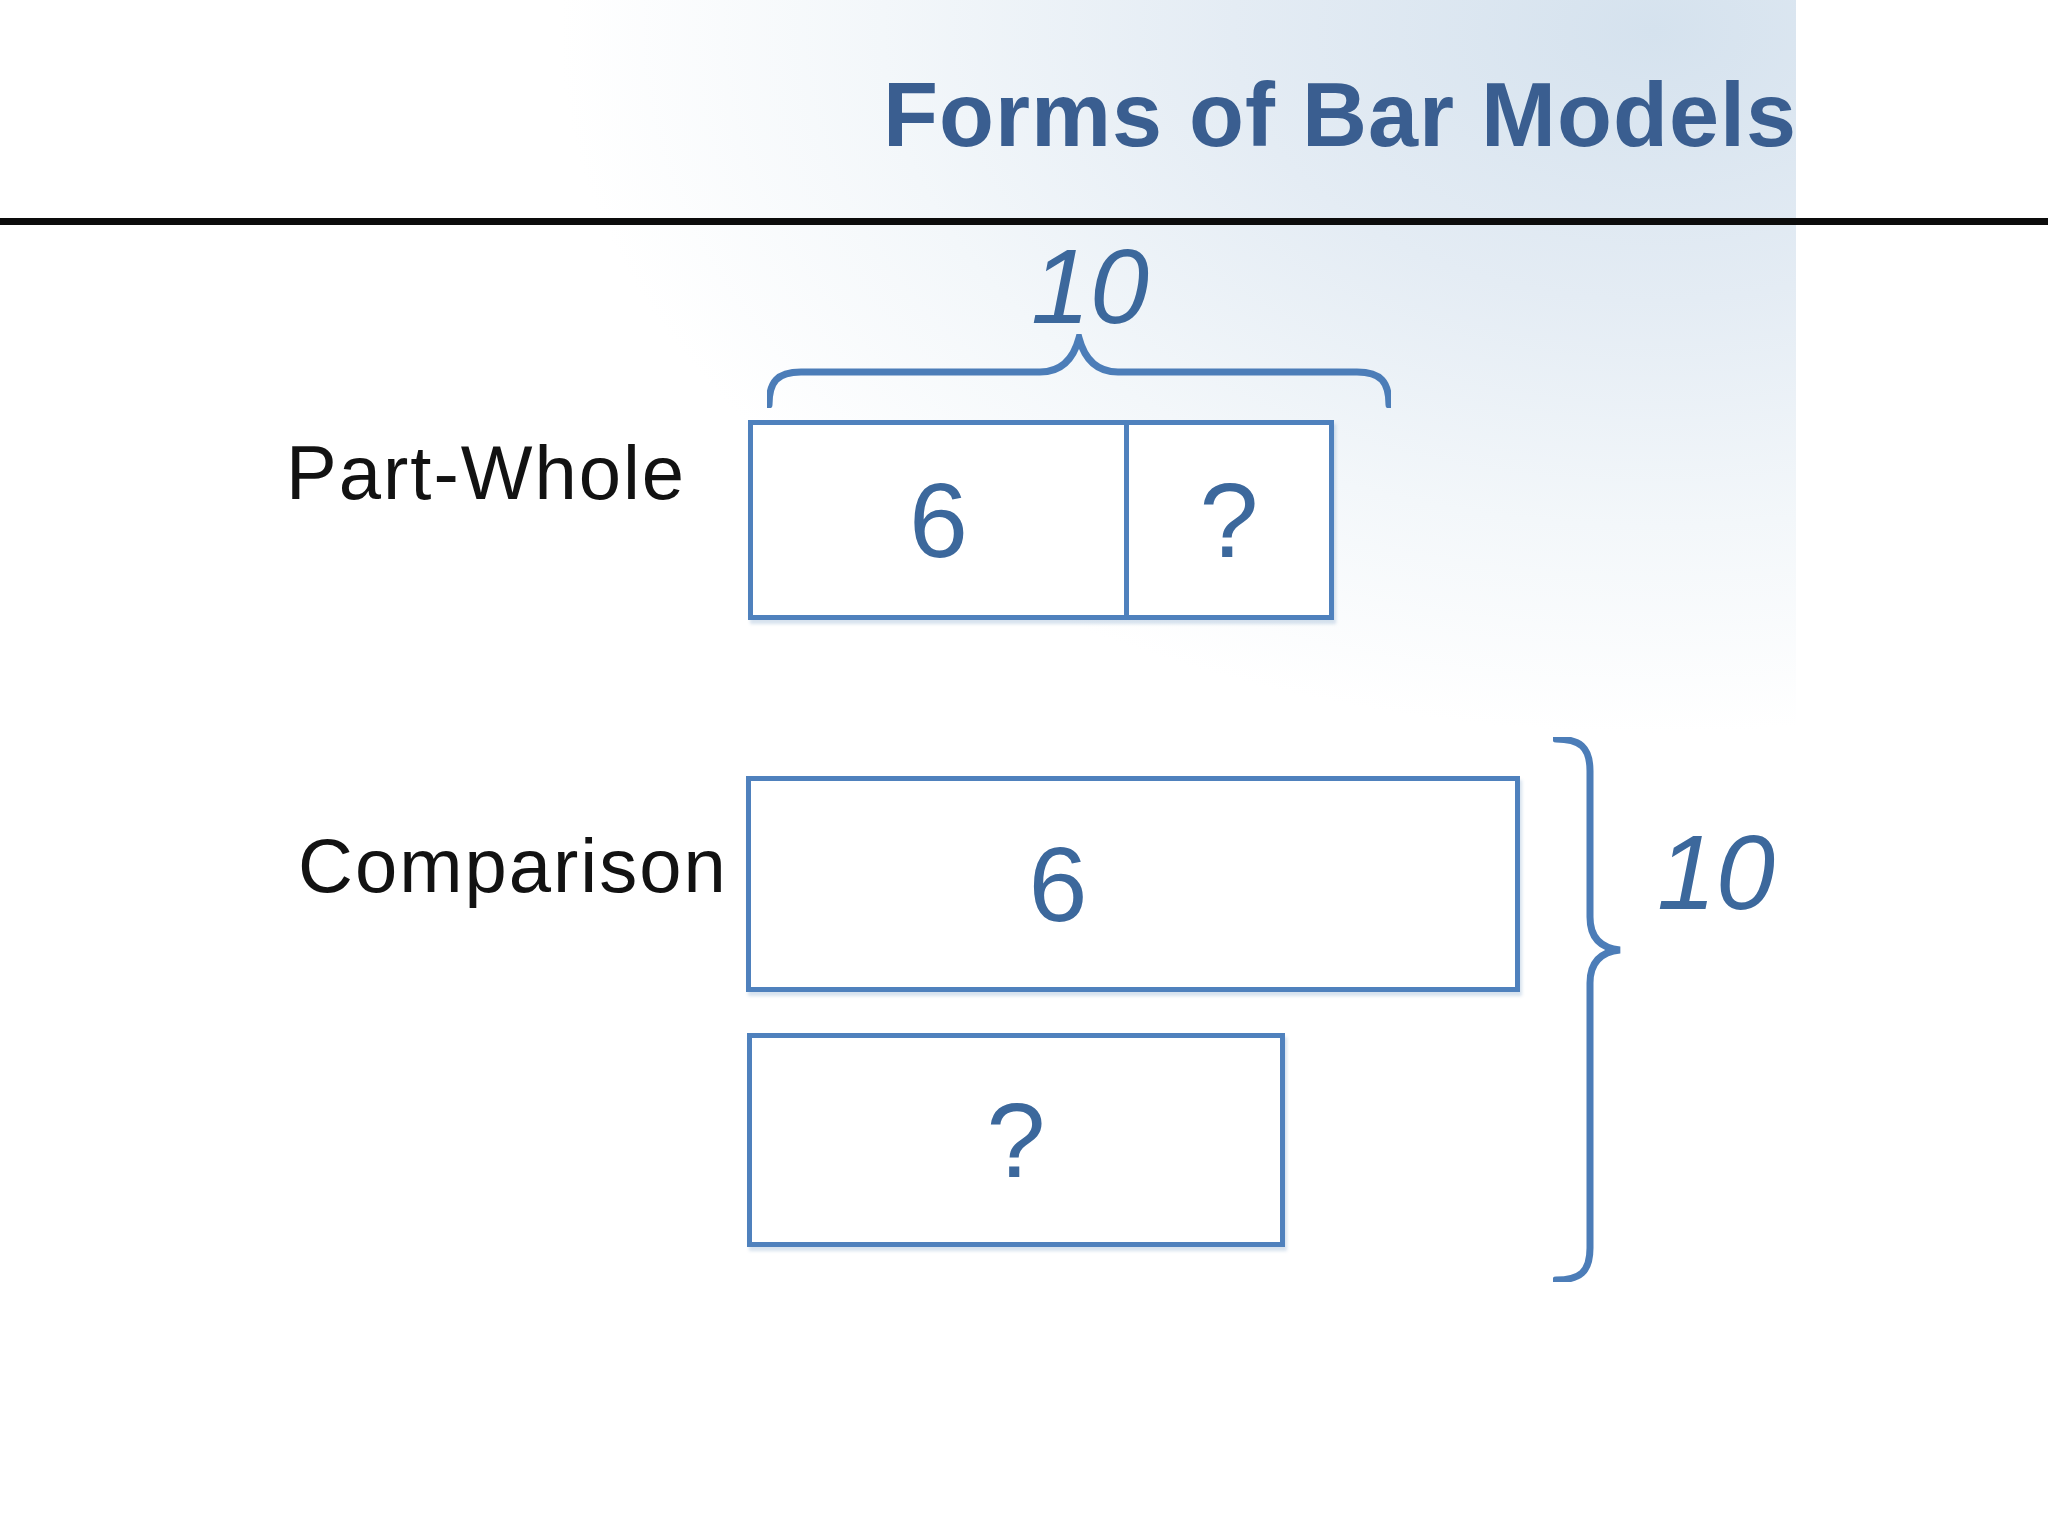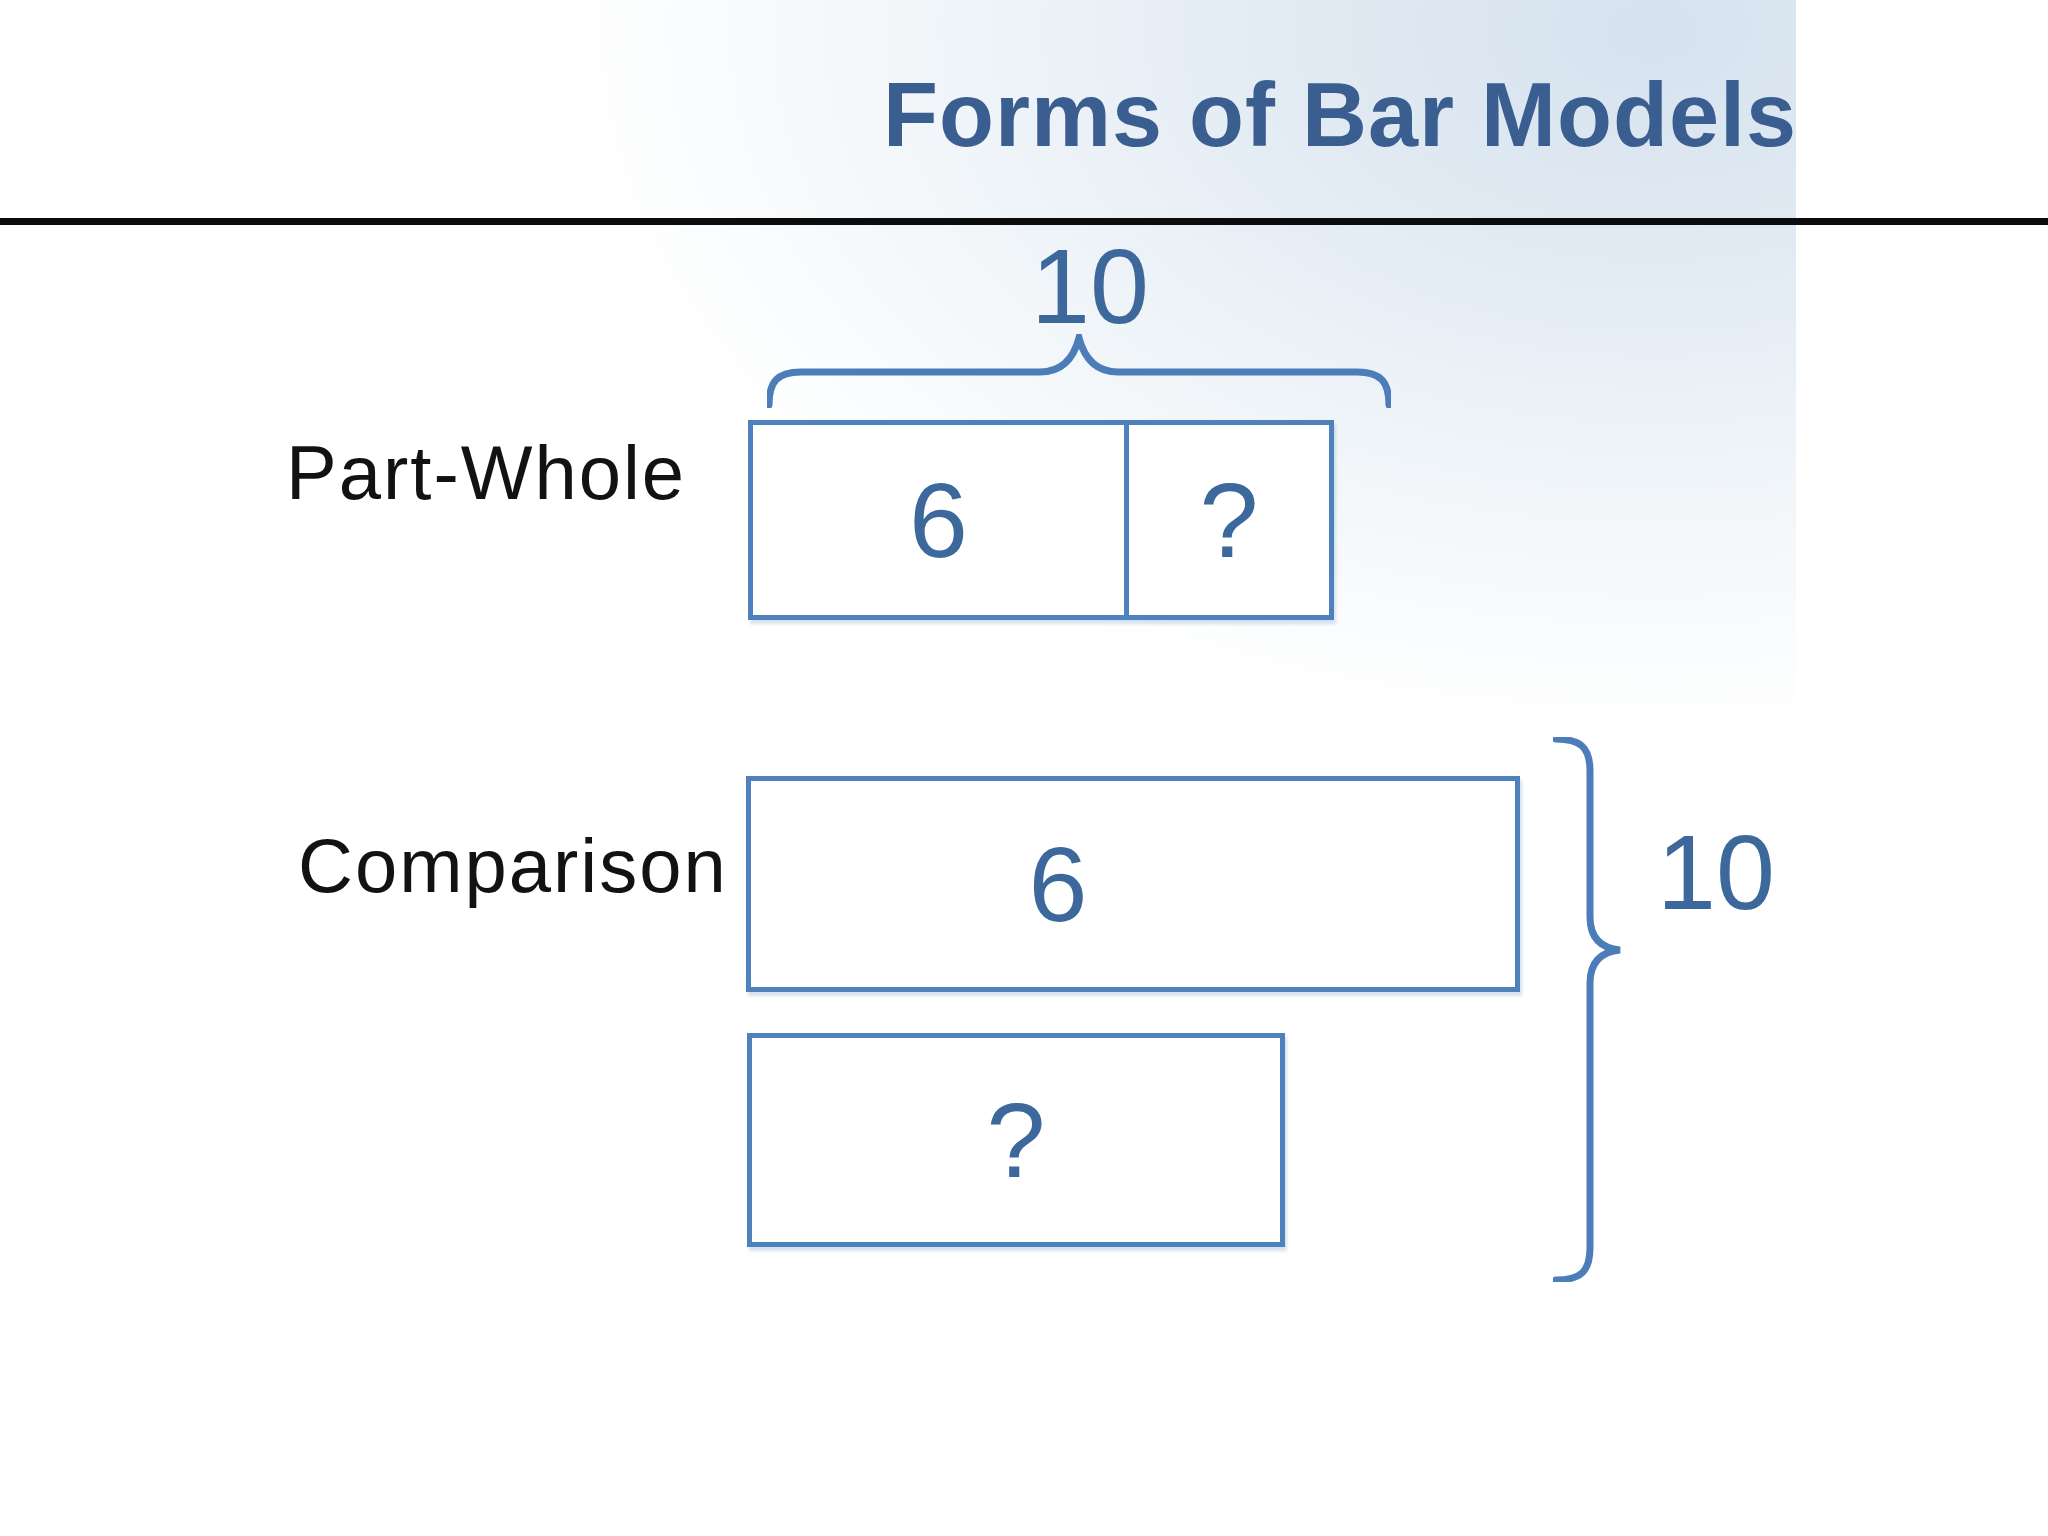--- a/index.html
+++ b/index.html
@@ -78,20 +78,21 @@
     color: #3c689c;
     line-height: 1;
   }
   .total {
     position: absolute;
     font-size: 106px;
     color: #3c689c;
     line-height: 1;
     transform: translate(-50%, -50%);
     white-space: nowrap;
+    font-style: italic;
   }
   .total-top   { left: 1090px; top: 286px; }
   .total-right { left: 1716px; top: 872px; }
 
   .brace-top {
     position: absolute;
     left: 767px;
     top: 334px;
     width: 624px;
     height: 74px;

